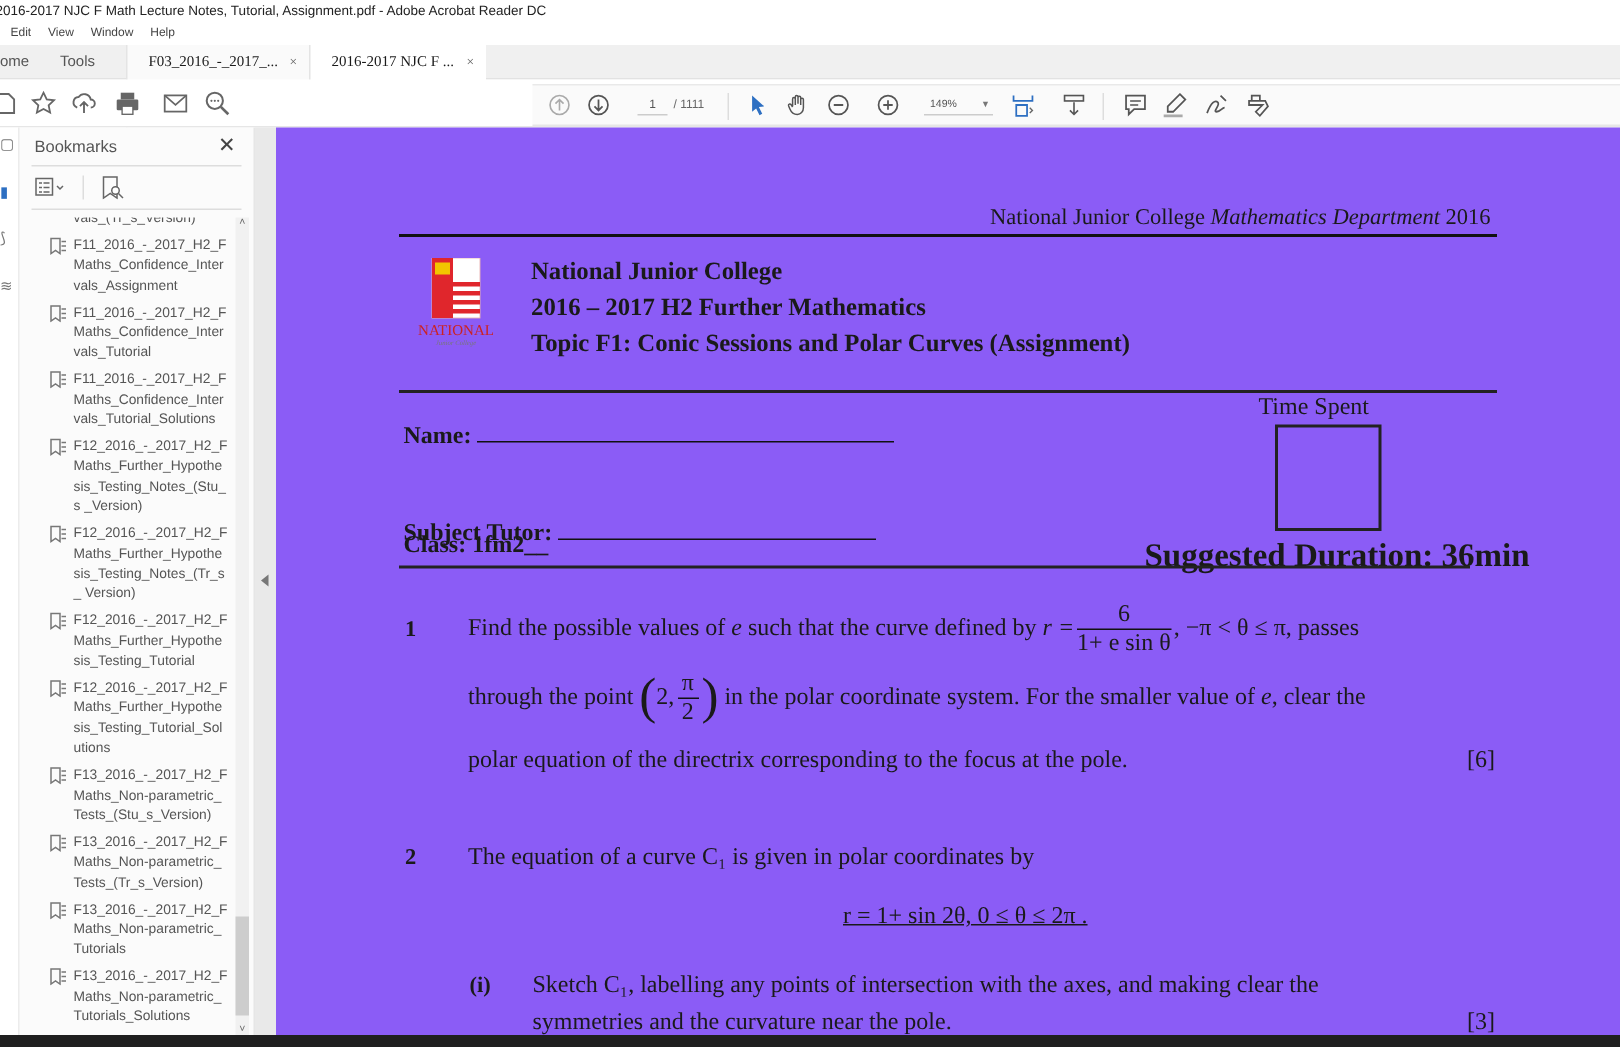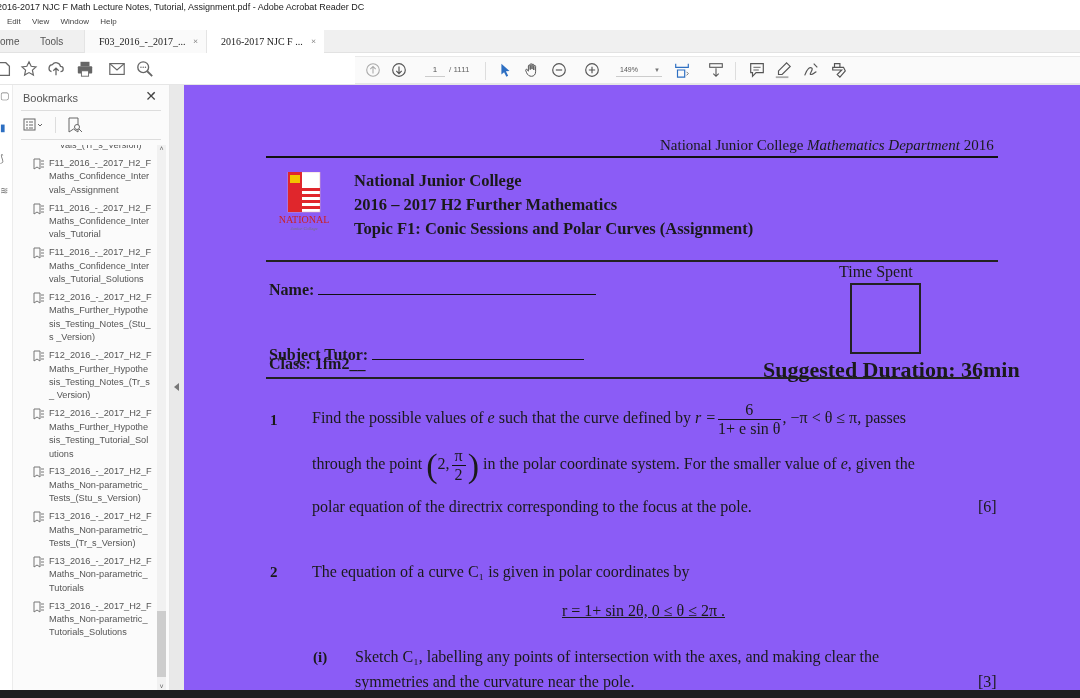--- a/index.html
+++ b/index.html
@@ -242,41 +242,45 @@
     <span style="display:inline-block;width:1px;height:16px;background:#ddd;margin:0 6px;vertical-align:top;"></span>
     <svg width="16" height="16" viewBox="0 0 16 16">
         <path d="M2 1h9v14l-4.5-3L2 15z" fill="none" stroke="#666"></path>
         <circle cx="10" cy="10" r="2.5" fill="#fff" stroke="#666"></circle>
         <path d="M12 12l3 3" stroke="#666"></path>
       </svg>
   </div>
   <div class="bm-hr2"></div>
 
   <div class="bm-list">
-    <div class="bm-item" style="margin-top:-6px;text-align:center;"><span>vals_(Tr_s_Version)</span></div>
+    <div class="bm-item" style="margin-top:-6px;"><span>vals_(Tr_s_Version)</span></div>
     <div class="bm-item"><svg class="bmicon" viewBox="0 0 12 12">
           <path d="M1 1h6v10L4 9 1 11z" fill="none" stroke="#777"></path>
           <path d="M8 3h3M8 6h3M8 9h3" stroke="#777"></path>
         </svg><span>F11_2016_-_2017_H2_F Maths_Confidence_Inter vals_Assignment</span></div>
     <div class="bm-item"><svg class="bmicon" viewBox="0 0 12 12">
           <path d="M1 1h6v10L4 9 1 11z" fill="none" stroke="#777"></path>
           <path d="M8 3h3M8 6h3M8 9h3" stroke="#777"></path>
         </svg><span>F11_2016_-_2017_H2_F Maths_Confidence_Inter vals_Tutorial</span></div>
     <div class="bm-item"><svg class="bmicon" viewBox="0 0 12 12">
           <path d="M1 1h6v10L4 9 1 11z" fill="none" stroke="#777"></path>
           <path d="M8 3h3M8 6h3M8 9h3" stroke="#777"></path>
         </svg><span>F11_2016_-_2017_H2_F Maths_Confidence_Inter vals_Tutorial_Solutions</span></div>
     <div class="bm-item"><svg class="bmicon" viewBox="0 0 12 12">
           <path d="M1 1h6v10L4 9 1 11z" fill="none" stroke="#777"></path>
           <path d="M8 3h3M8 6h3M8 9h3" stroke="#777"></path>
         </svg><span>F12_2016_-_2017_H2_F Maths_Further_Hypothe sis_Testing_Notes_(Stu_s _Version)</span></div>
     <div class="bm-item"><svg class="bmicon" viewBox="0 0 12 12">
           <path d="M1 1h6v10L4 9 1 11z" fill="none" stroke="#777"></path>
           <path d="M8 3h3M8 6h3M8 9h3" stroke="#777"></path>
         </svg><span>F12_2016_-_2017_H2_F Maths_Further_Hypothe sis_Testing_Notes_(Tr_s_ Version)</span></div>
+    <div class="bm-item"><svg class="bmicon" viewBox="0 0 12 12">
+          <path d="M1 1h6v10L4 9 1 11z" fill="none" stroke="#777"></path>
+          <path d="M8 3h3M8 6h3M8 9h3" stroke="#777"></path>
+        </svg><span>F12_2016_-_2017_H2_F Maths_Further_Hypothe sis_Testing_Tutorial</span></div>
     <div class="bm-item"><svg class="bmicon" viewBox="0 0 12 12">
           <path d="M1 1h6v10L4 9 1 11z" fill="none" stroke="#777"></path>
           <path d="M8 3h3M8 6h3M8 9h3" stroke="#777"></path>
         </svg><span>F12_2016_-_2017_H2_F Maths_Further_Hypothe sis_Testing_Tutorial_Sol utions</span></div>
     <div class="bm-item"><svg class="bmicon" viewBox="0 0 12 12">
           <path d="M1 1h6v10L4 9 1 11z" fill="none" stroke="#777"></path>
           <path d="M8 3h3M8 6h3M8 9h3" stroke="#777"></path>
         </svg><span>F13_2016_-_2017_H2_F Maths_Non-parametric_ Tests_(Stu_s_Version)</span></div>
     <div class="bm-item"><svg class="bmicon" viewBox="0 0 12 12">
           <path d="M1 1h6v10L4 9 1 11z" fill="none" stroke="#777"></path>
@@ -335,21 +339,21 @@
     <div class="timespent">Time Spent</div>
     <div class="timebox"></div>
     <div class="duration">Suggested Duration: 36min</div>
     <div class="hr-bot"></div>
 
     <div class="qnum" style="top:327px;">1</div>
     <div class="qtext" style="top:316px;">
       <span>Find the possible values of </span><i class="m">e</i><span> such that the curve defined by </span><i class="m">r =</i><span class="frac"><span class="n">6</span><span class="d">1+ e sin θ</span></span><span>, −π &lt; θ ≤ π, passes</span>
     </div>
     <div class="qtext" style="top:362px;">
-      <span>through the point</span> <span class="paren">(</span><span>2,</span><span class="frac"><span class="n">π</span><span class="d">2</span></span><span class="paren">)</span> <span>in the polar coordinate system. For the smaller value of </span><i class="m">e</i><span>, given the</span>
+      <span>through the point</span> <span class="paren">(</span><span>2,</span><span class="frac"><span class="n">π</span><span class="d">2</span></span><span class="paren">)</span> <span>in the polar coordinate system. For the smaller value of </span><i class="m">e</i><span>, clear the</span>
     </div>
     <div class="qtext" style="top:413px;">polar equation of the directrix corresponding to the focus at the pole.</div>
     <div class="qmarks" style="left:794px;top:413px;">[6]</div>
 
     <div class="qnum" style="top:479px;">2</div>
     <div class="qtext" style="top:478px;">The equation of a curve C₁ is given in polar coordinates by</div>
     <div class="qtext" style="top:517px;left:378px;text-decoration:underline;">r = 1+ sin 2θ,  0 ≤ θ ≤ 2π .</div>
     <div class="qnum" style="top:564px;left:129px;">(i)</div>
     <div class="qtext" style="top:563px;left:171px;">Sketch C₁,  labelling  any  points  of  intersection  with  the  axes,  and  making  clear  the</div>
     <div class="qtext" style="top:588px;left:171px;">symmetries and the curvature near the pole.</div>

